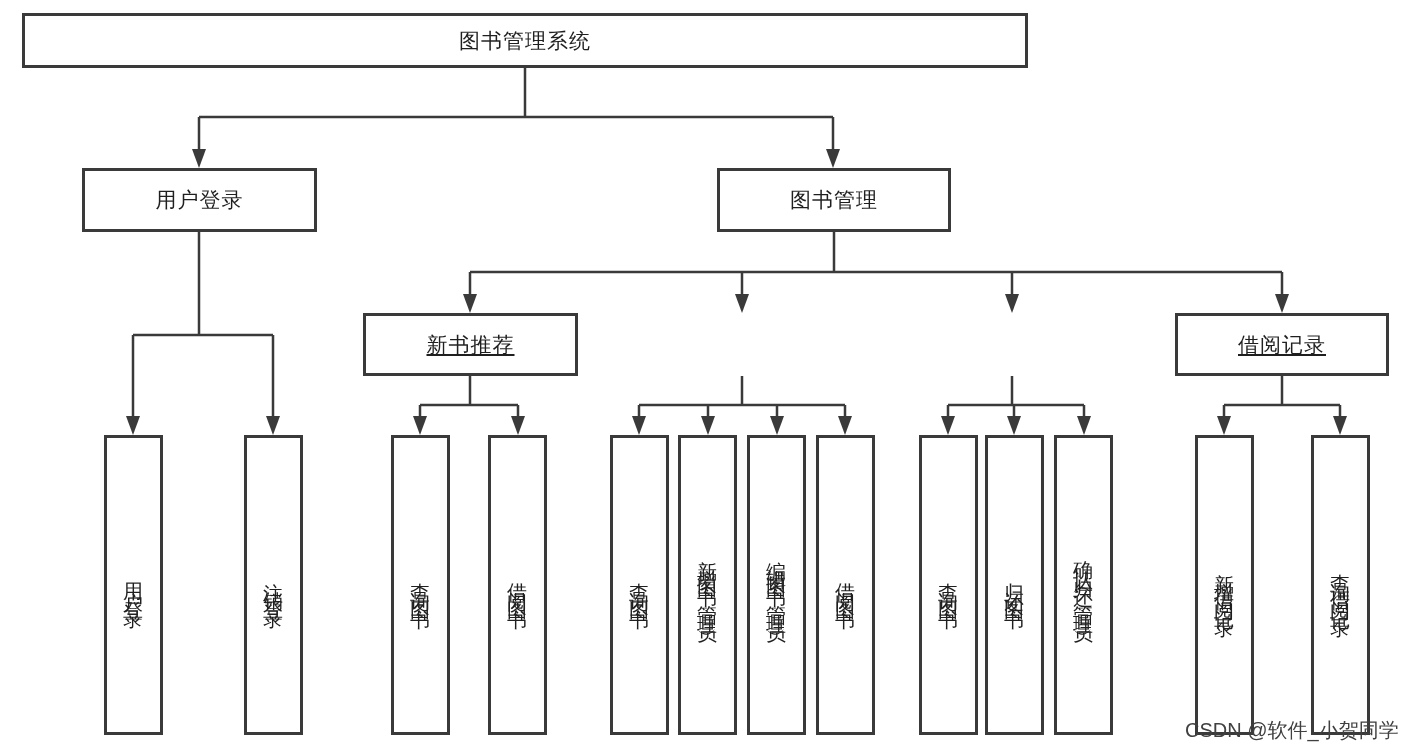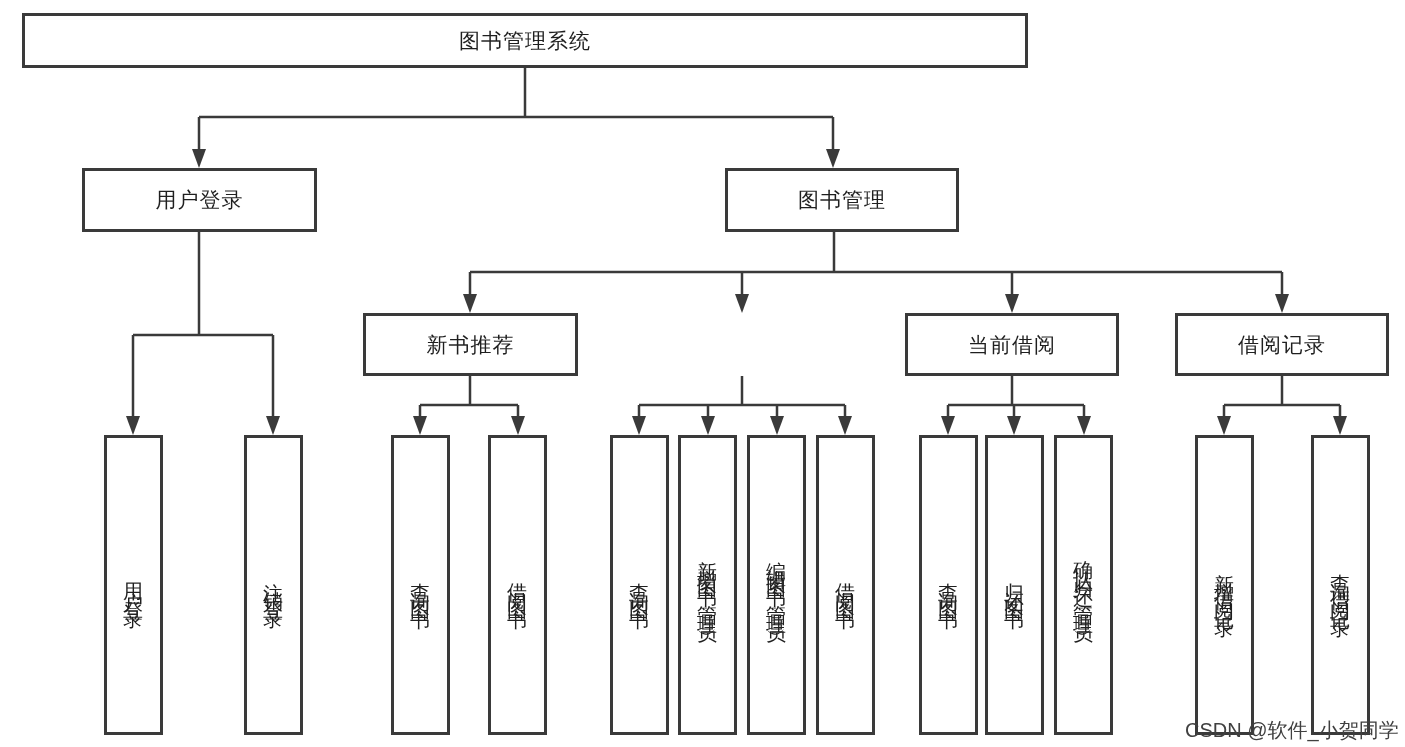--- a/index.html
+++ b/index.html
@@ -31,23 +31,23 @@
     align-items: center;
     justify-content: center;
     color: #1f1f1f;
     font-size: 21px;
     letter-spacing: 1px;
     z-index: 2;
   }
   .node.root   { left: 22px;  top: 13px;  width: 1006px; height: 55px; text-align: center; }
 
   .node.l1-a   { left: 82px;  top: 168px; width: 235px;  height: 64px; }
-  .node.l1-b   { left: 717px; top: 168px; width: 234px;  height: 64px; margin-left: 8px; }
+  .node.l1-b   { left: 717px; top: 168px; width: 234px;  height: 64px; }
 
-  .node.l2     { top: 313px;  height: 63px; }
+  .node.l2     { top: 313px;  height: 63px; text-decoration: underline; }
   .node.l2-a   { left: 363px;  width: 215px; }
   .node.l2-b   { left: 635px;  width: 214px; }
   .node.l2-c   { left: 905px;  width: 214px; }
   .node.l2-d   { left: 1175px; width: 214px; text-align: center; }
 
   .node.leaf   { top: 435px; width: 59px; height: 300px; }
   .leaf-label {
     writing-mode: vertical-rl;
     text-orientation: mixed;
     font-size: 20px;
@@ -132,23 +132,20 @@
   <div class="node l1-a">
     <span>用户登录</span>
   </div>
   <div class="node l1-b">
     <span>图书管理</span>
   </div>
 
   <div class="node l2 l2-a">
     <span>新书推荐</span>
   </div>
-  <div class="node l2 l2-c">
-    <span>当前借阅</span>
-  </div>
   <div class="node l2 l2-d">
     <span>借阅记录</span>
   </div>
 
   <div class="node leaf leaf-a1">
     <span class="leaf-label">用户登录</span>
   </div>
   <div class="node leaf leaf-a2">
     <span class="leaf-label">注销登录</span>
   </div>

